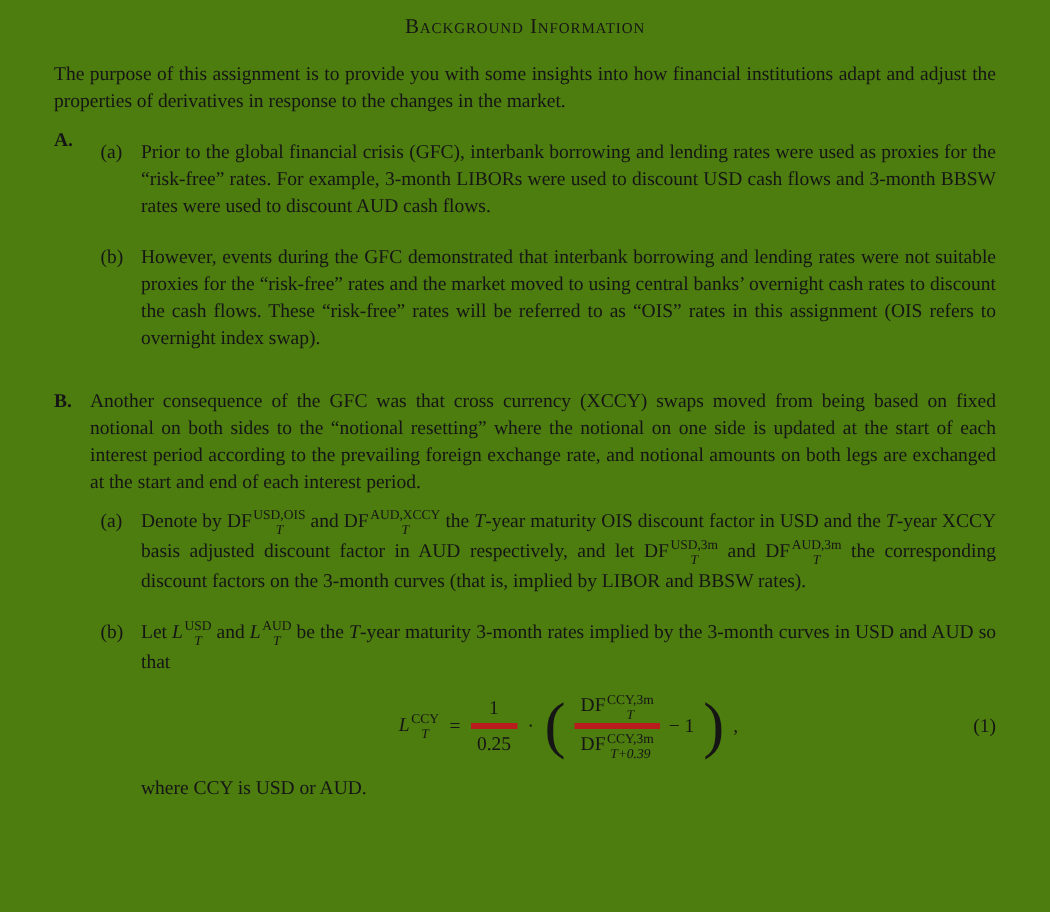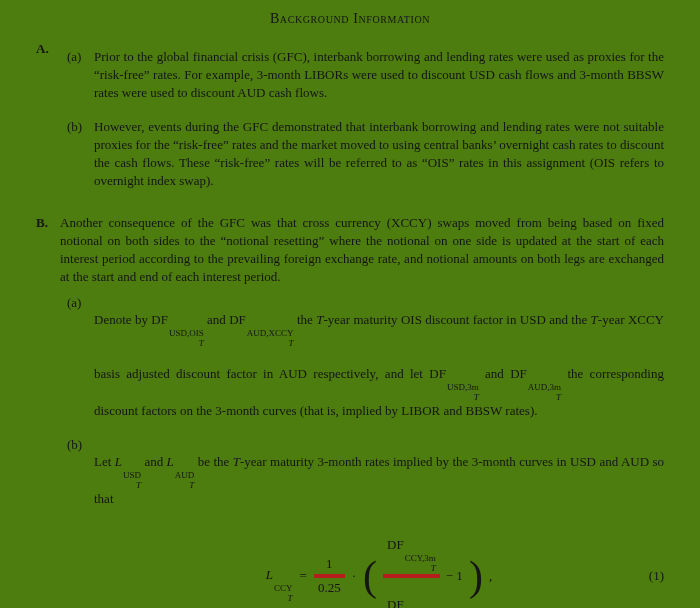--- a/index.html
+++ b/index.html
@@ -19,22 +19,22 @@
   .top-label { width: 24px; flex-shrink: 0; font-weight: bold; }
   .top-body { flex: 1; min-width: 0; }
   .sublist { margin-left: 7px; margin-top: 8px; }
   .sub-item { display: flex; margin-bottom: 8px; }
   .sub-label { width: 27px; flex-shrink: 0; }
   .sub-body { flex: 1; min-width: 0; }
   .mi { font-style: italic; }
   .rm { font-style: normal; }
   .sswrap { white-space: nowrap; }
   .supsub {
-    display: inline-block; vertical-align: middle; text-align: right;
-    font-size: 9px; line-height: 10px; margin-left: 1px; margin-top: 34px;
+    display: inline-block; vertical-align: middle; text-align: center;
+    font-size: 9px; line-height: 10px; margin-left: 1px;
   }
   .ss-sup, .ss-sub { display: block; font-style: normal; }
   .ss-sub.mi { font-style: italic; }
   .equation { position: relative; margin: 10px 0 8px 0; min-height: 48px;
               display: flex; align-items: center; }
   .eq-body { flex: 1; display: flex; justify-content: center;
              align-items: center; gap: 6px; }
   .frac { display: inline-flex; flex-direction: column; text-align: center; }
   .fnum, .fden { padding: 1px 4px; white-space: nowrap; }
   .fden { border-top: 4px solid #b91c1c; }
@@ -43,20 +43,21 @@
   .eq-number { position: absolute; right: 0; top: 50%; transform: translateY(-50%); }
   .where-line { margin-top: 2px; }
 </style>
 </head>
 <body>
 
 <div class="page">
 
   <h1 class="title">Background Information</h1>
 
+  <p>The purpose of this assignment is to provide you with some insights into how financial institutions adapt and adjust the properties of derivatives in response to the changes in the market.</p>
 
   <div>
 
     <div class="top-item">
       <div class="top-label">A.</div>
       <div class="top-body">
         <div class="sublist">
           <div class="sub-item">
             <div class="sub-label">(a)</div>
             <div class="sub-body">

